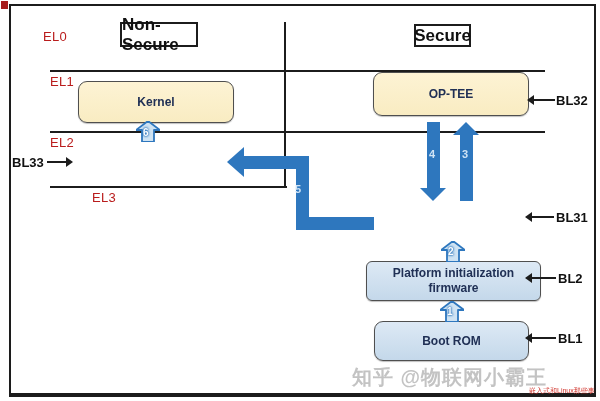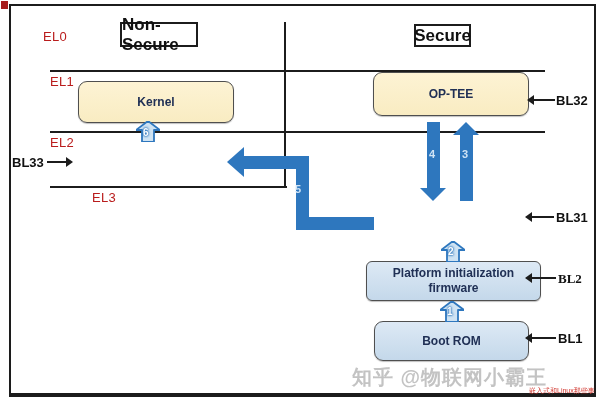--- a/index.html
+++ b/index.html
@@ -38,21 +38,21 @@
   .optee{left:373px;top:72px;width:154px;height:42px;}
   .uboot{left:72px;top:142px;width:156px;height:40px;}
   .el3rt{left:374px;top:201px;width:153px;height:40px;}
   .platinit{left:366px;top:261px;width:175px;height:40px;padding:0 14px;box-sizing:border-box;border-radius:6px;}
   .bootrom{left:374px;top:321px;width:153px;height:38px;}
   
   .bl-label{font-weight:bold;font-size:13px;color:#111;}
   .bl33{left:12px;top:155px;}
   .bl32{left:556px;top:93px;}
   .bl31{left:556px;top:210px;}
-  .bl2{left:558px;top:271px;font-family:Liberation Serif, serif;}
+  .bl2{left:558px;top:271px;}
   .bl1{left:558px;top:331px;}
   .conn{height:2px;background:#1c1c1c;}
   .conn-bl33{left:47px;top:161px;width:20px;}
   .conn-bl32{left:533px;top:99px;width:22px;}
   .conn-bl31{left:531px;top:216px;width:23px;}
   .conn-bl2{left:531px;top:277px;width:25px;}
   .conn-bl1{left:531px;top:337px;width:25px;}
   .tri{width:0;height:0;}
   .tri-right-sm{border-top:5px solid transparent;border-bottom:5px solid transparent;border-left:7px solid #1c1c1c;}
   .tri-left-sm{border-top:5px solid transparent;border-bottom:5px solid transparent;border-right:7px solid #1c1c1c;}

